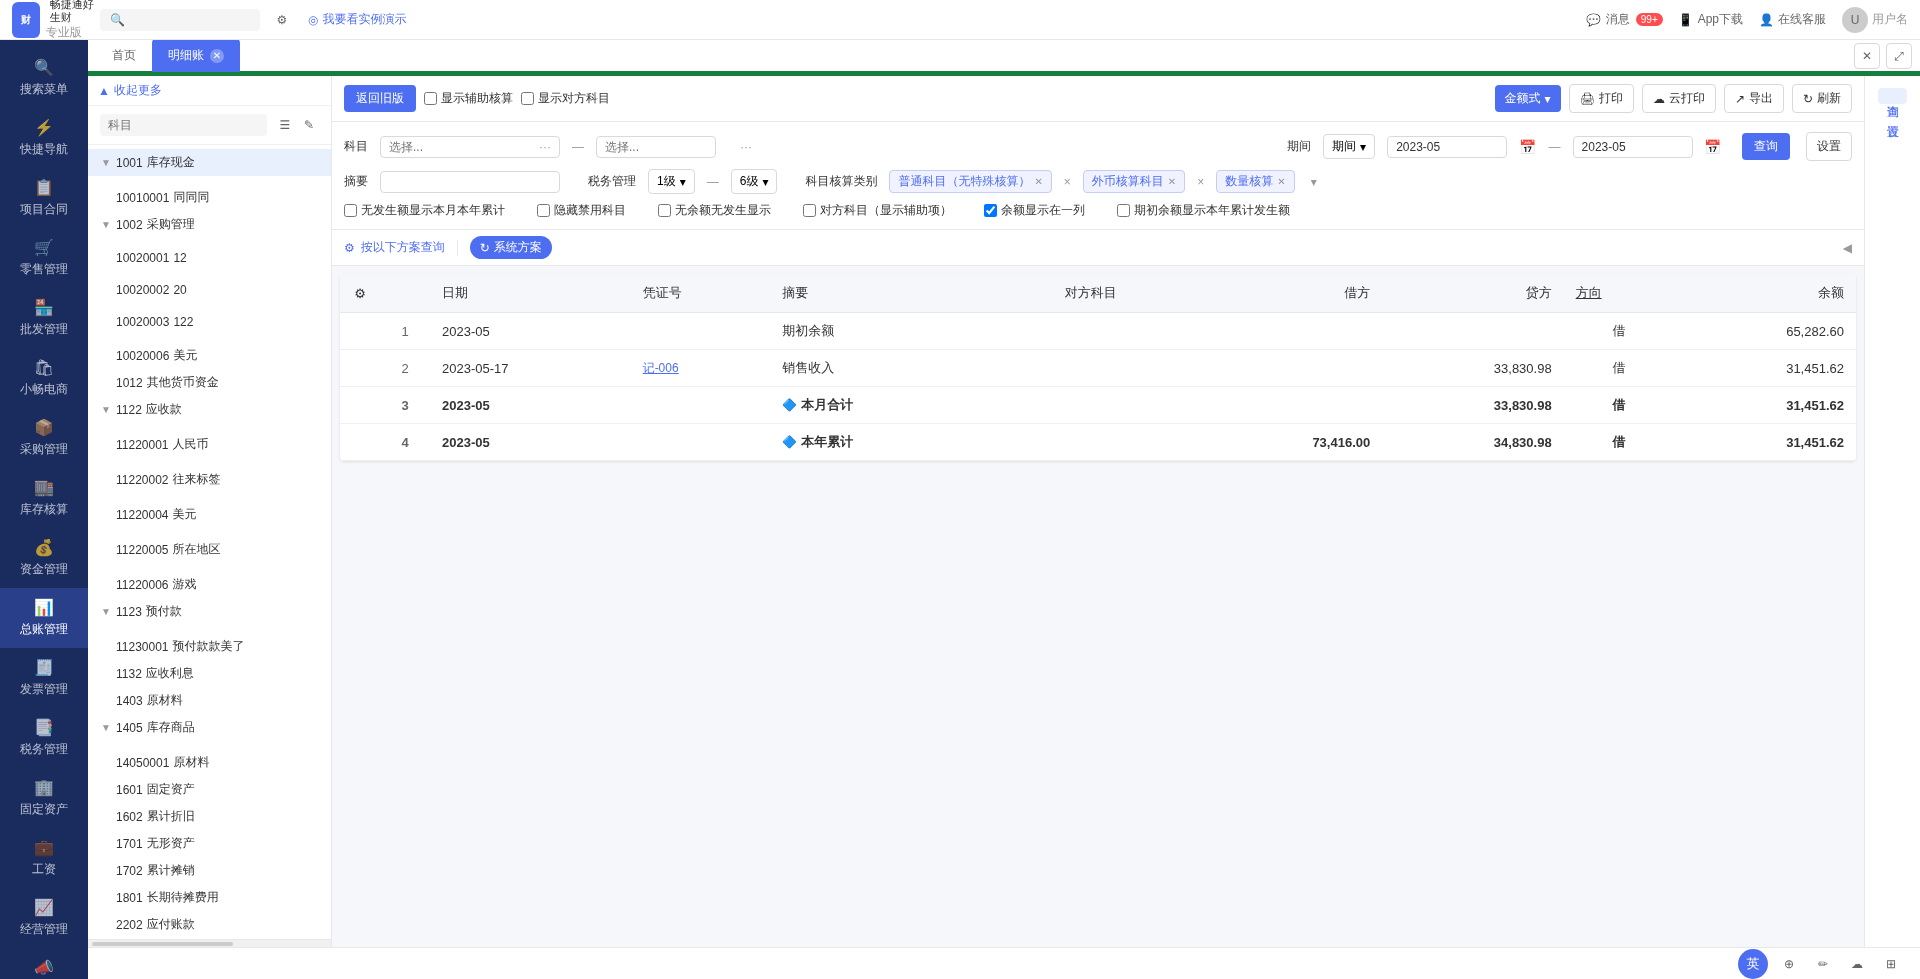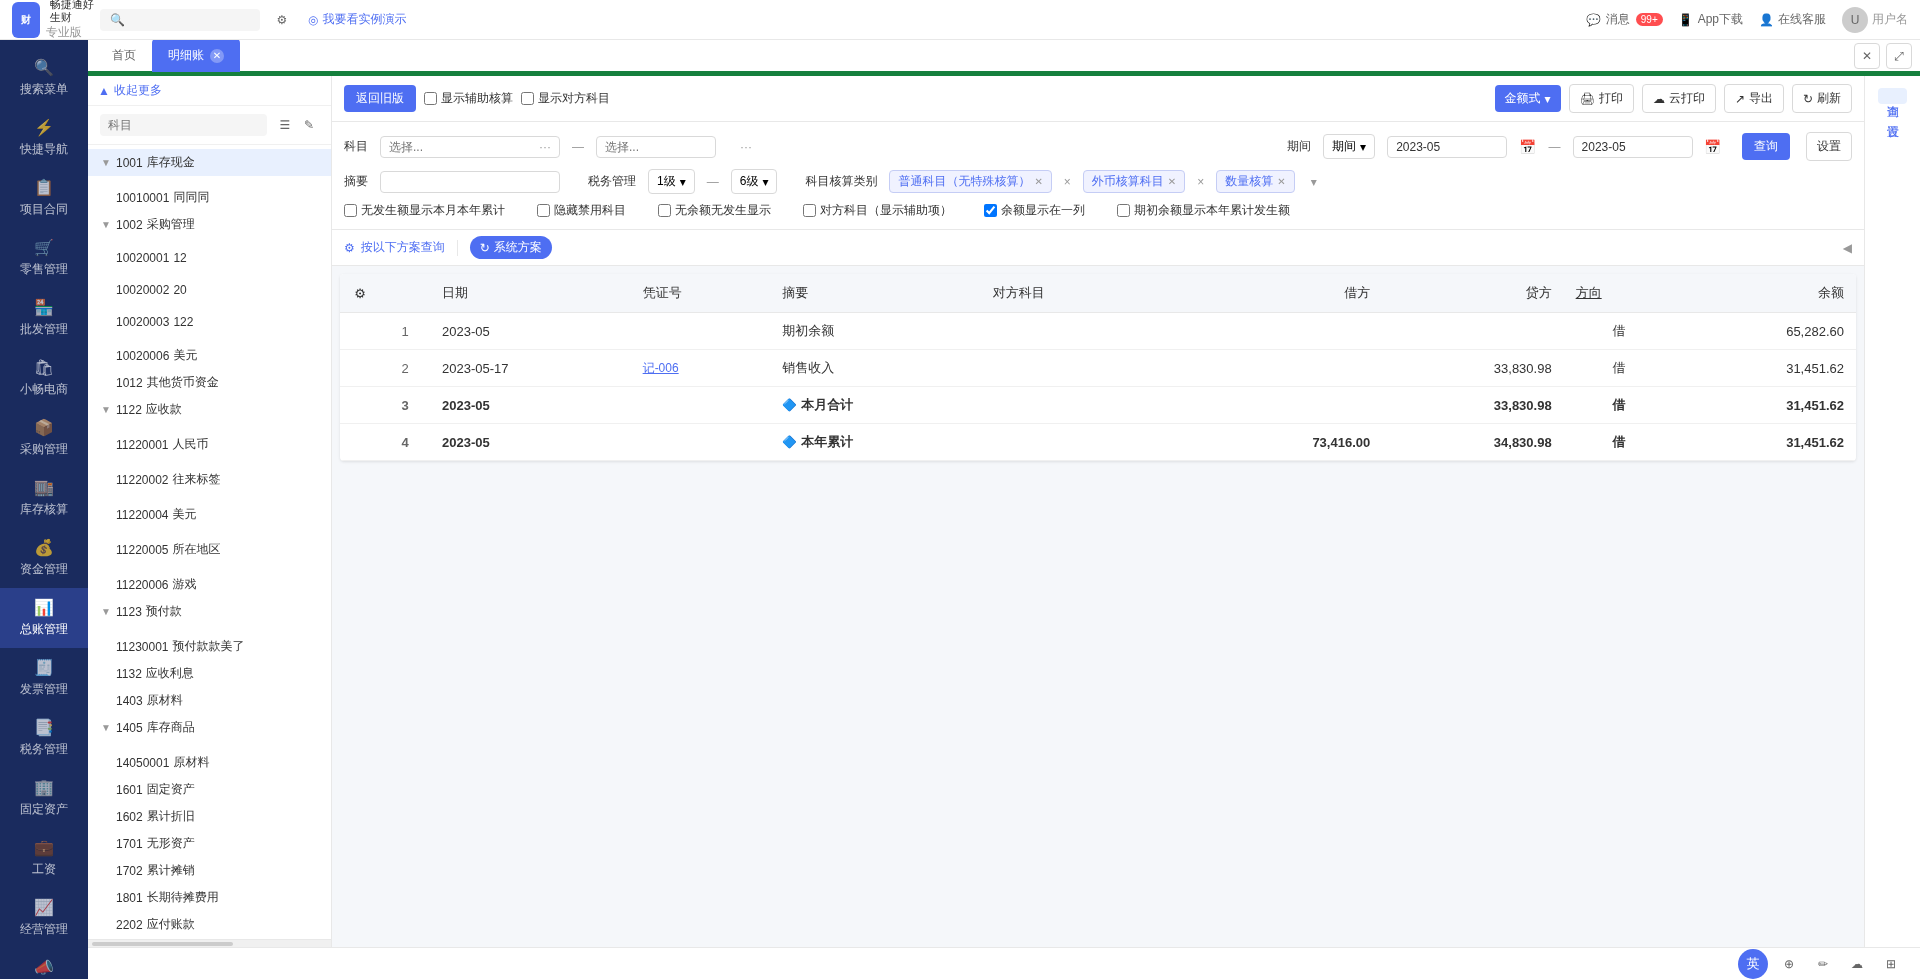--- a/index.html
+++ b/index.html
@@ -535,21 +535,21 @@
 
         <div class="table-area">
           <table class="data-table">
             <thead>
               <tr>
                 <th class="th-settings">⚙</th>
                 <th style="width:50px;"></th>
                 <th>日期</th>
                 <th>凭证号</th>
                 <th>摘要</th>
-                <th style="width:220px;">对方科目</th>
+                <th style="width:220px;text-align:center;">对方科目</th>
                 <th style="text-align:right;">借方</th>
                 <th style="text-align:right;">贷方</th>
                 <th style="text-decoration:underline;">方向</th>
                 <th style="text-align:right;">余额</th>
               </tr>
             </thead>
             <tbody>
               <tr>
                 <td class="td-num"></td>
                 <td class="td-num">1</td>

